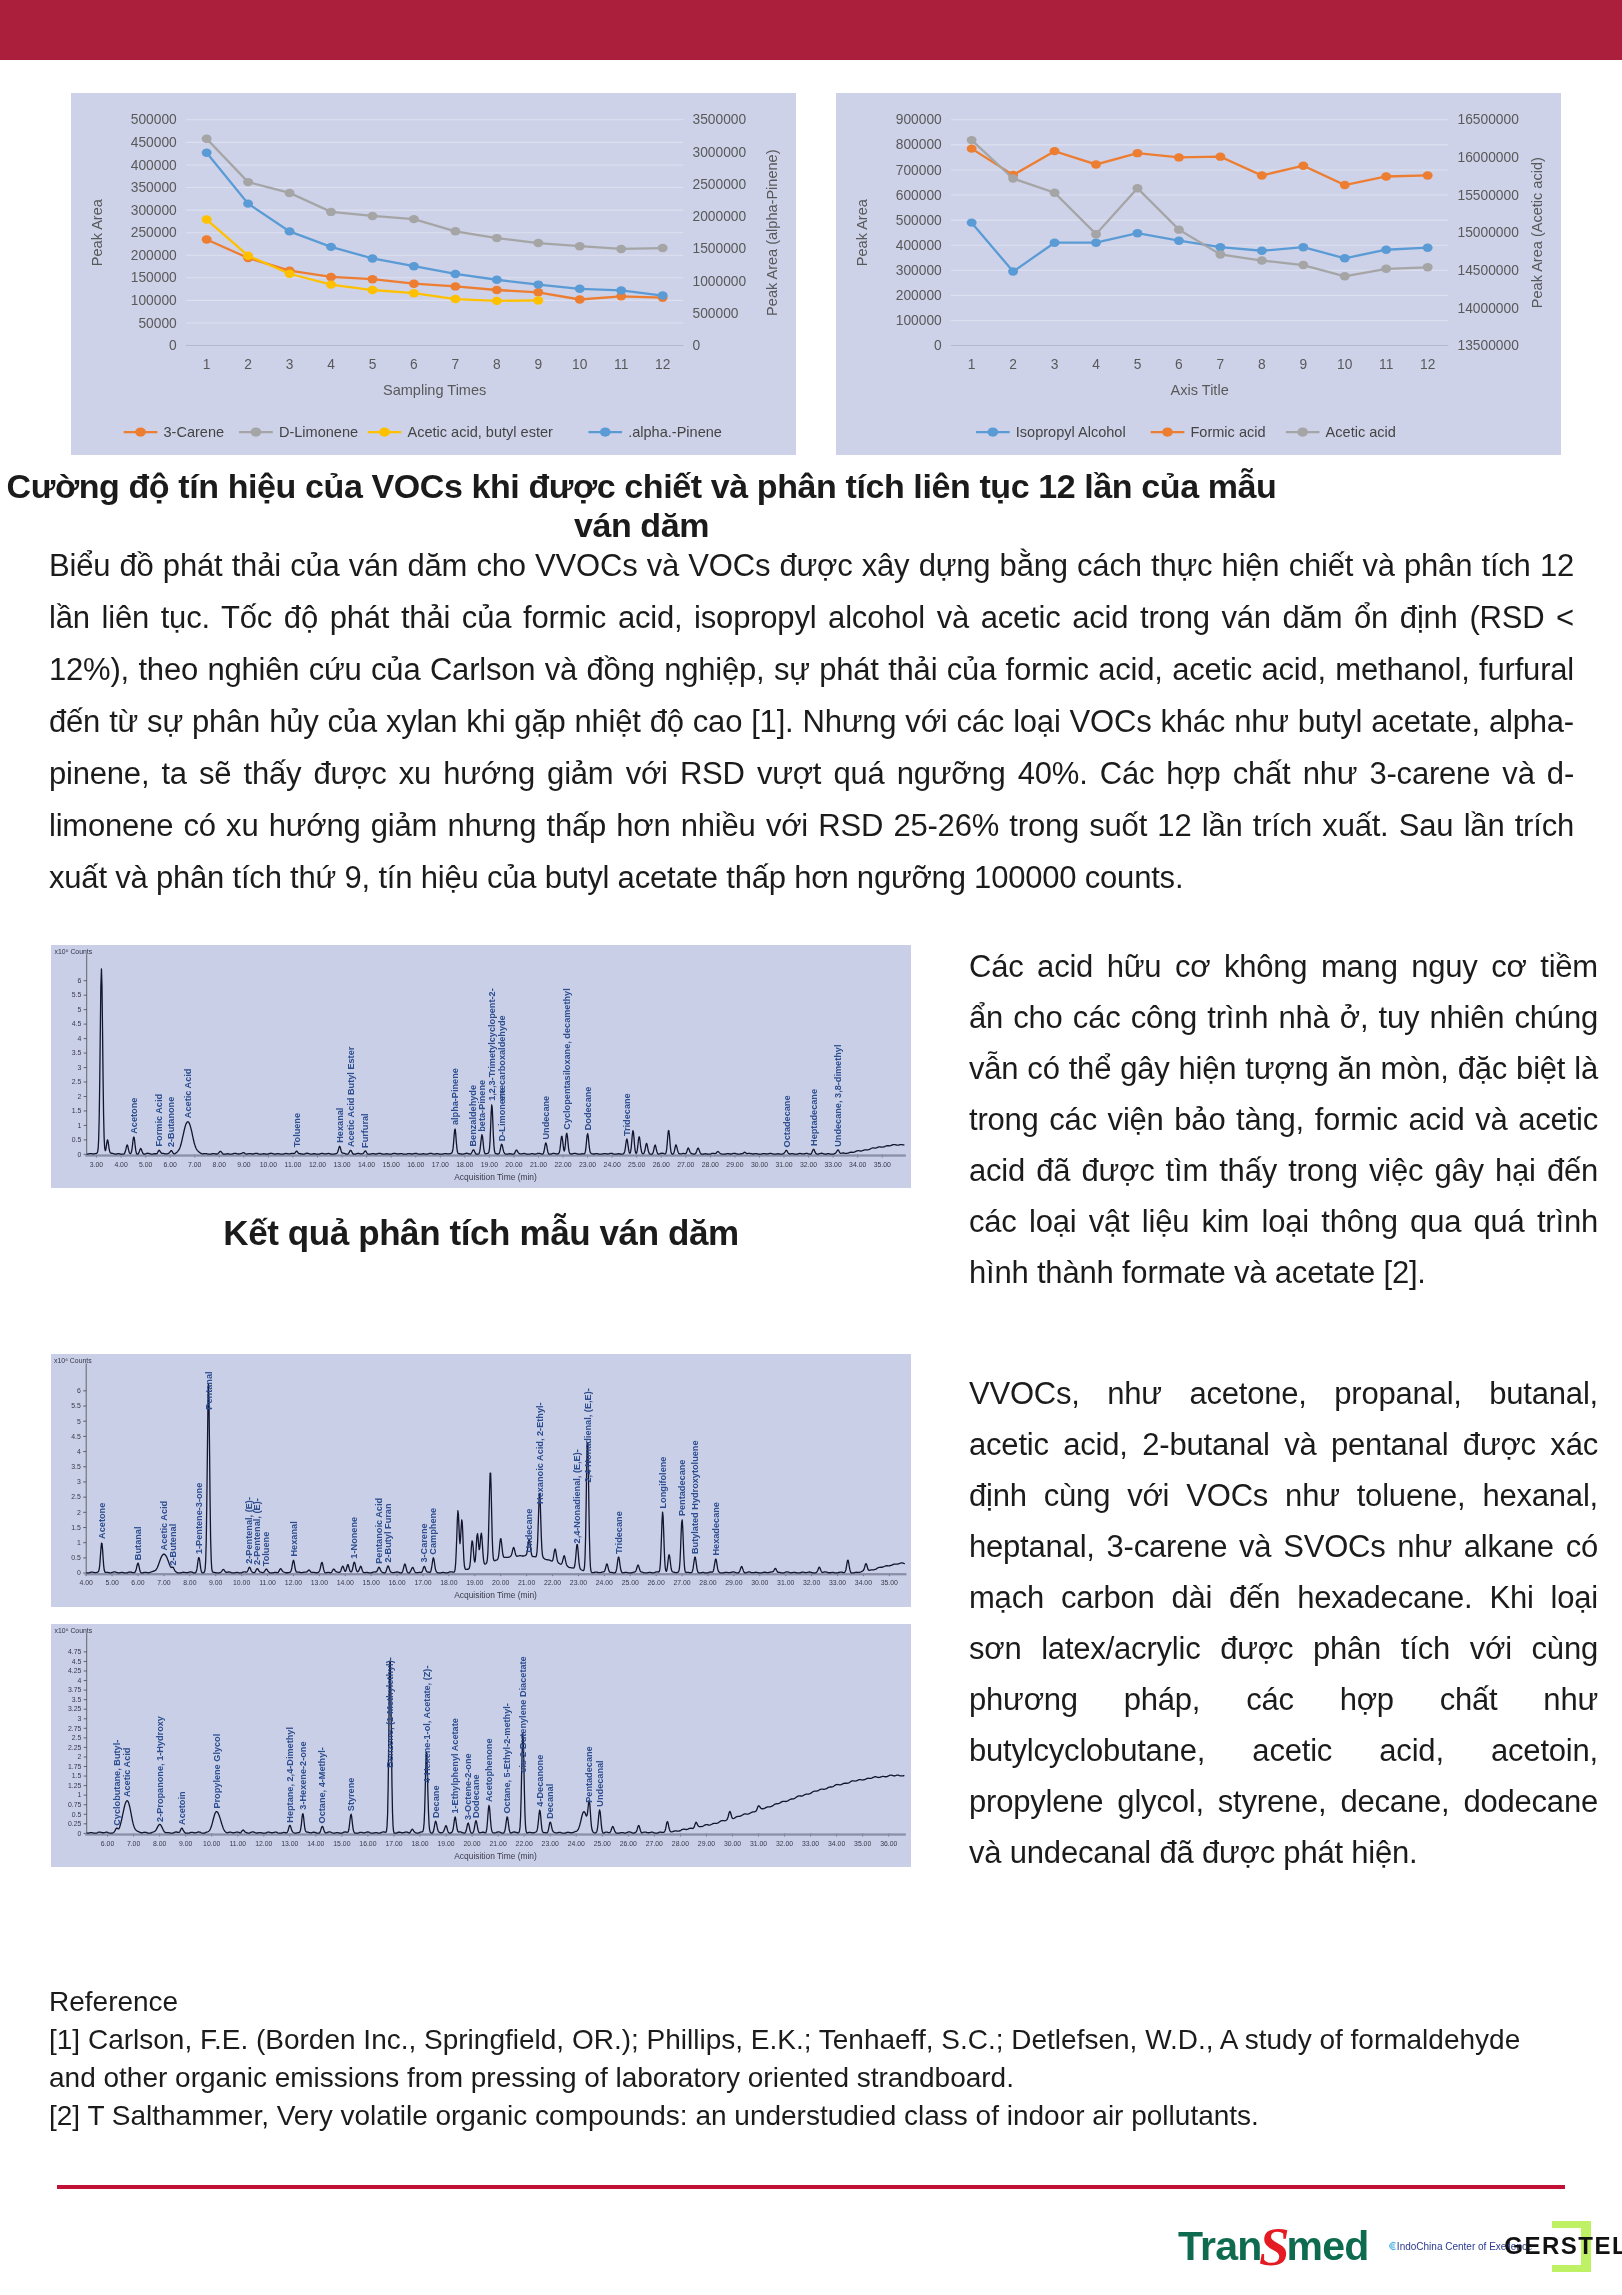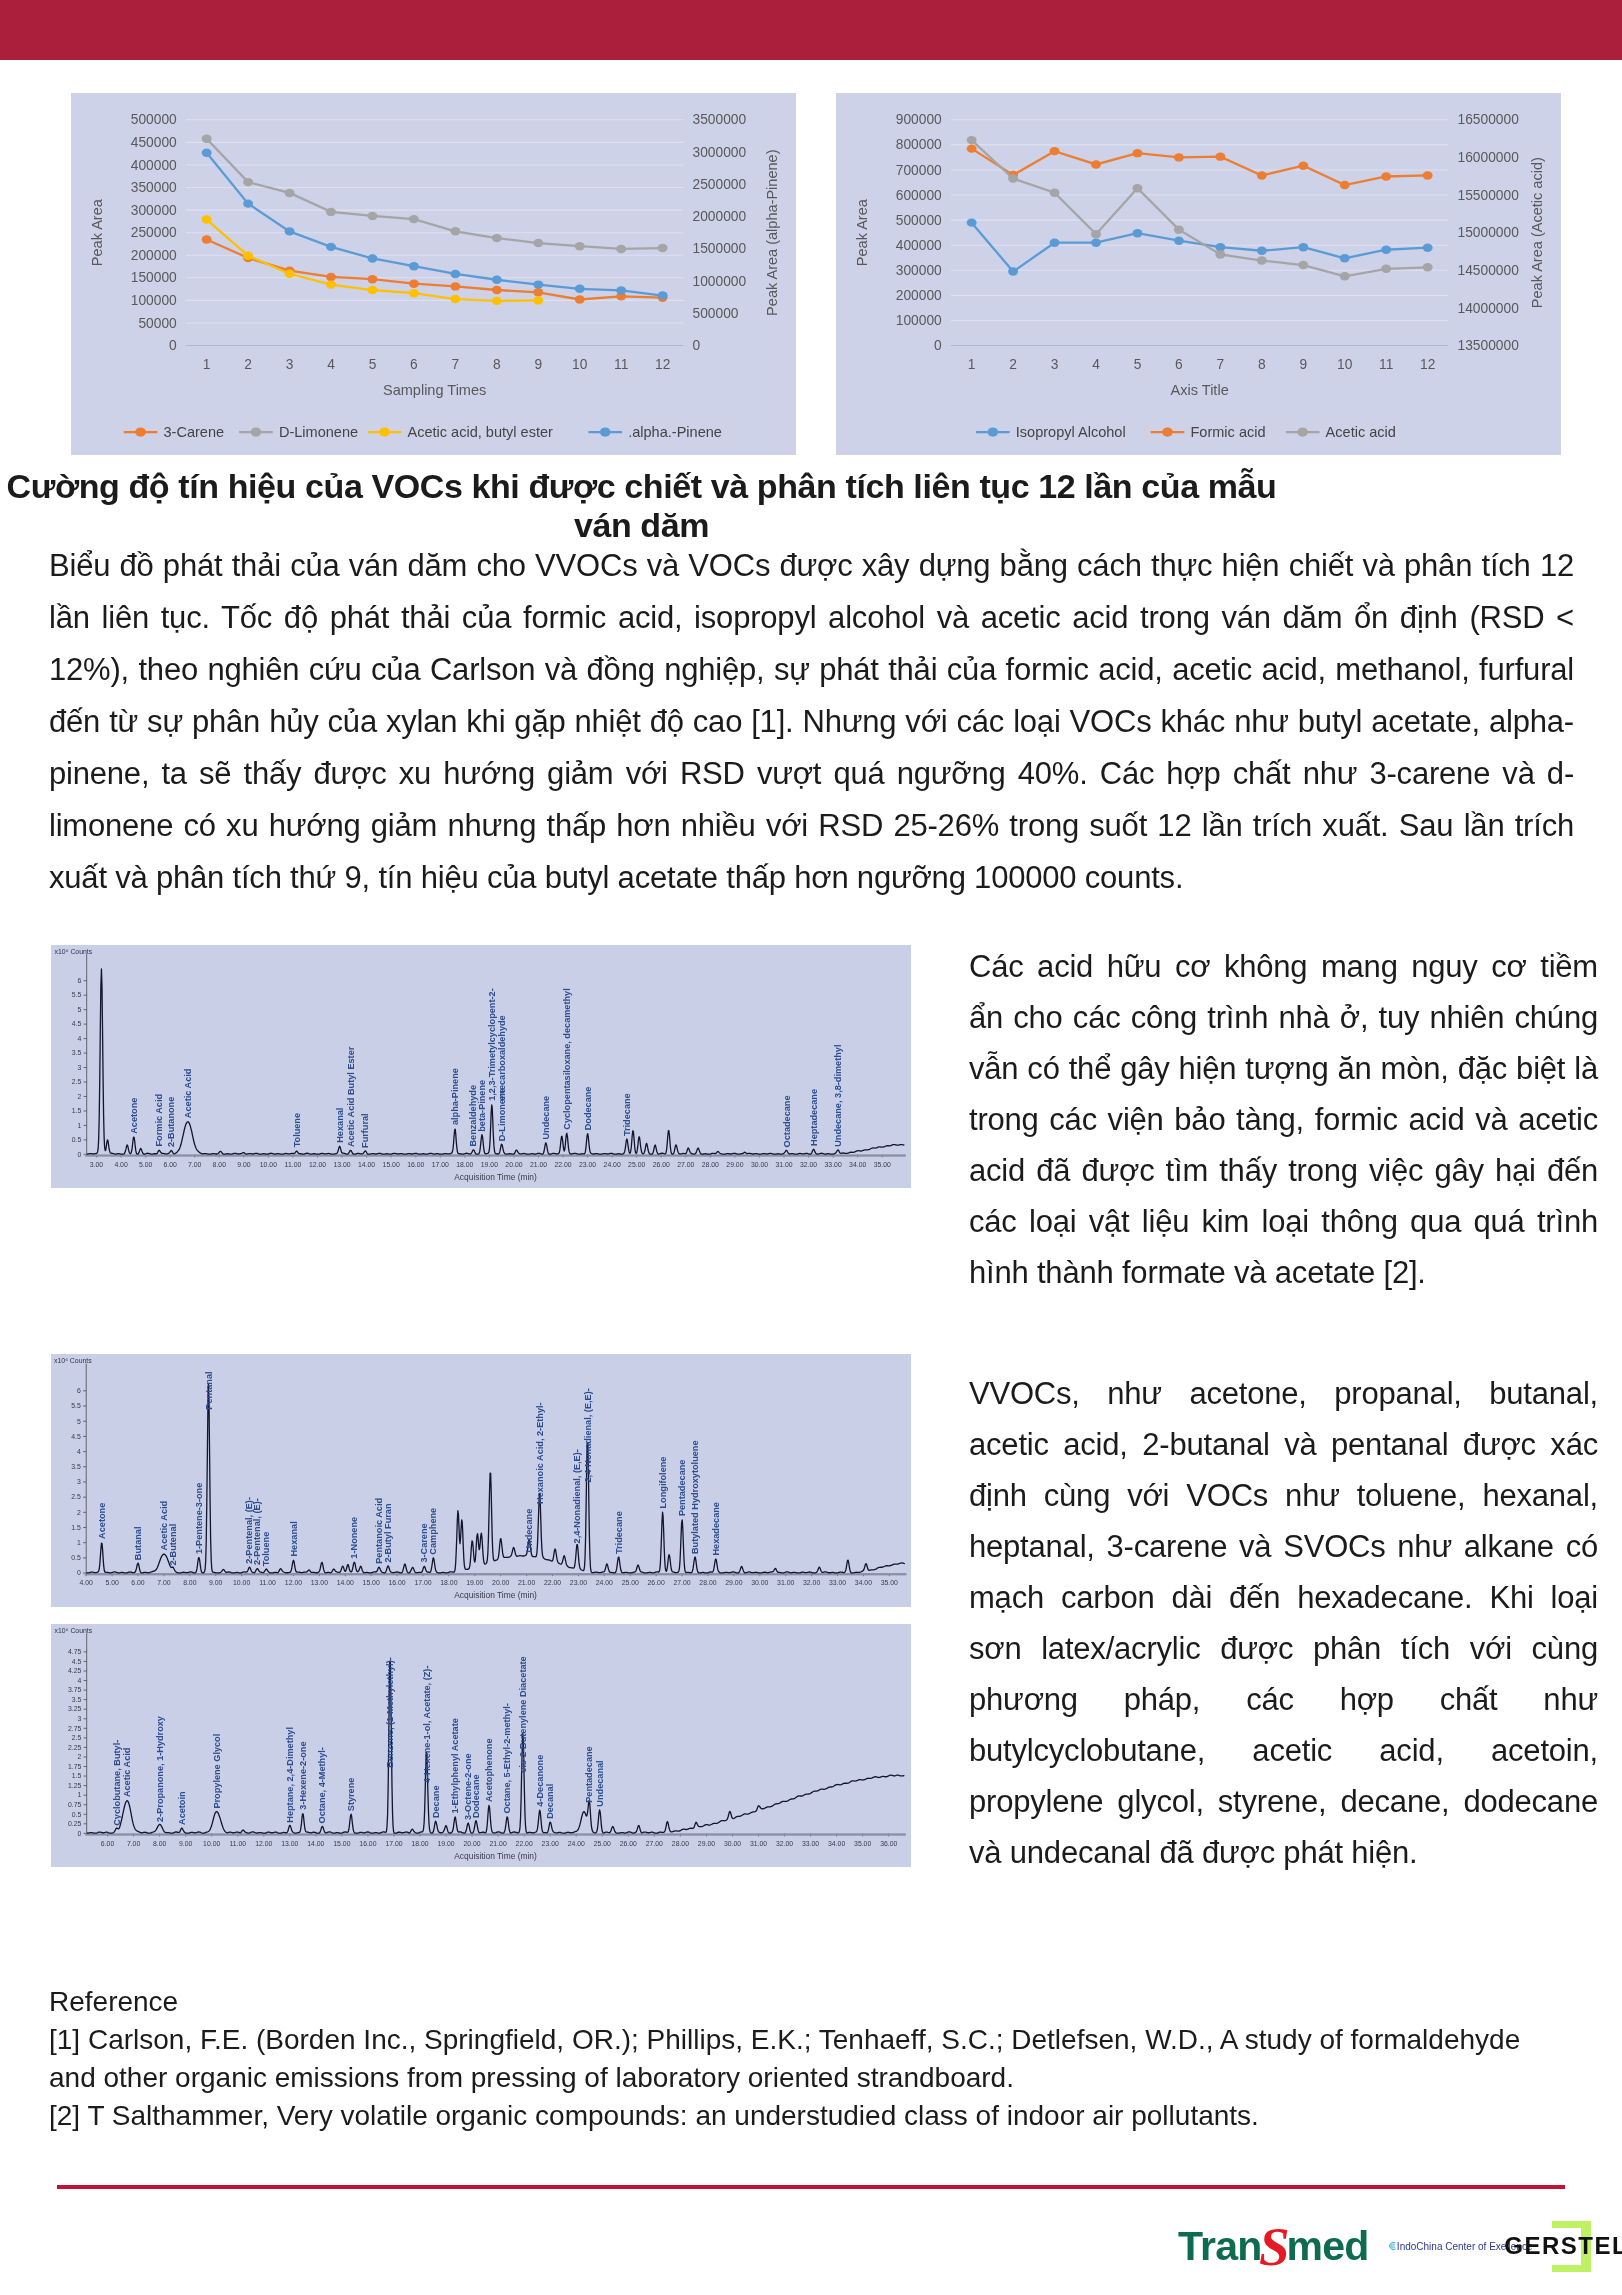--- a/index.html
+++ b/index.html
@@ -379,20 +379,21 @@
         <text class="plabel" transform="rotate(-90 593.033033033033 256.8787878787879)" x="593.033033033033" y="256.8787878787879">D-Limonene</text>
         <text class="plabel" transform="rotate(-90 650.8708708708708 254.60606060606062)" x="650.8708708708708" y="254.60606060606062">Undecane</text>
         <text class="plabel" transform="rotate(-90 678.1831831831831 241.72727272727272)" x="678.1831831831831" y="241.72727272727272">Cyclopentasiloxane, decamethyl</text>
         <text class="plabel" transform="rotate(-90 705.4954954954954 242.4848484848485)" x="705.4954954954954" y="242.4848484848485">Dodecane</text>
         <text class="plabel" transform="rotate(-90 756.906906906907 250.06060606060606)" x="756.906906906907" y="250.06060606060606">Tridecane</text>
         <text class="plabel" transform="rotate(-90 965.7657657657658 264.8333333333333)" x="965.7657657657658" y="264.8333333333333">Octadecane</text>
         <text class="plabel" transform="rotate(-90 1001.1111111111113 262.93939393939394)" x="1001.1111111111113" y="262.93939393939394">Heptadecane</text>
         <text class="plabel" transform="rotate(-90 1033.2432432432433 264.07575757575756)" x="1033.2432432432433" y="264.07575757575756">Undecane, 3,8-dimethyl</text>
       </svg>
   </div>
+  <div class="chrom-caption" id="caption-board">Kết quả phân tích mẫu ván dăm</div>
 
   <div class="side-text" id="side-1">Các acid hữu cơ không mang nguy cơ tiềm ẩn cho các công trình nhà ở, tuy nhiên chúng vẫn có thể gây hiện tượng ăn mòn, đặc biệt là trong các viện bảo tàng, formic acid và acetic acid đã được tìm thấy trong việc gây hại đến các loại vật liệu kim loại thông qua quá trình hình thành formate và acetate [2].</div>
 
   <div class="chrom-panel" id="chrom-1">
     <svg viewBox="0 0 1124 330">
         <line x1="42" y1="286" x2="46" y2="286" stroke="#444" stroke-width="1"></line>
         <text class="ctick" x="39" y="289" text-anchor="end">0</text>
         <line x1="42" y1="266.1515151515151" x2="46" y2="266.1515151515151" stroke="#444" stroke-width="1"></line>
         <text class="ctick" x="39" y="269.1515151515151" text-anchor="end">0.5</text>
         <line x1="42" y1="246.3030303030303" x2="46" y2="246.3030303030303" stroke="#444" stroke-width="1"></line>

